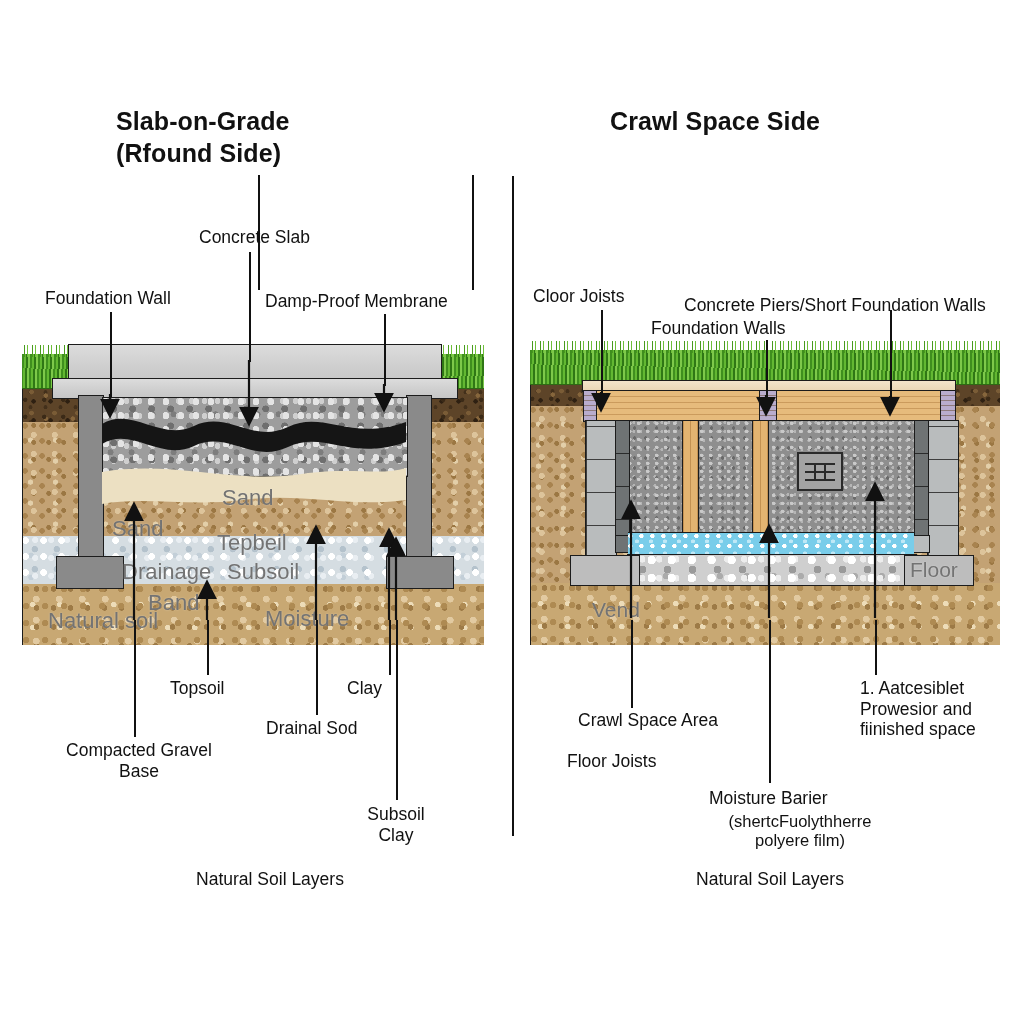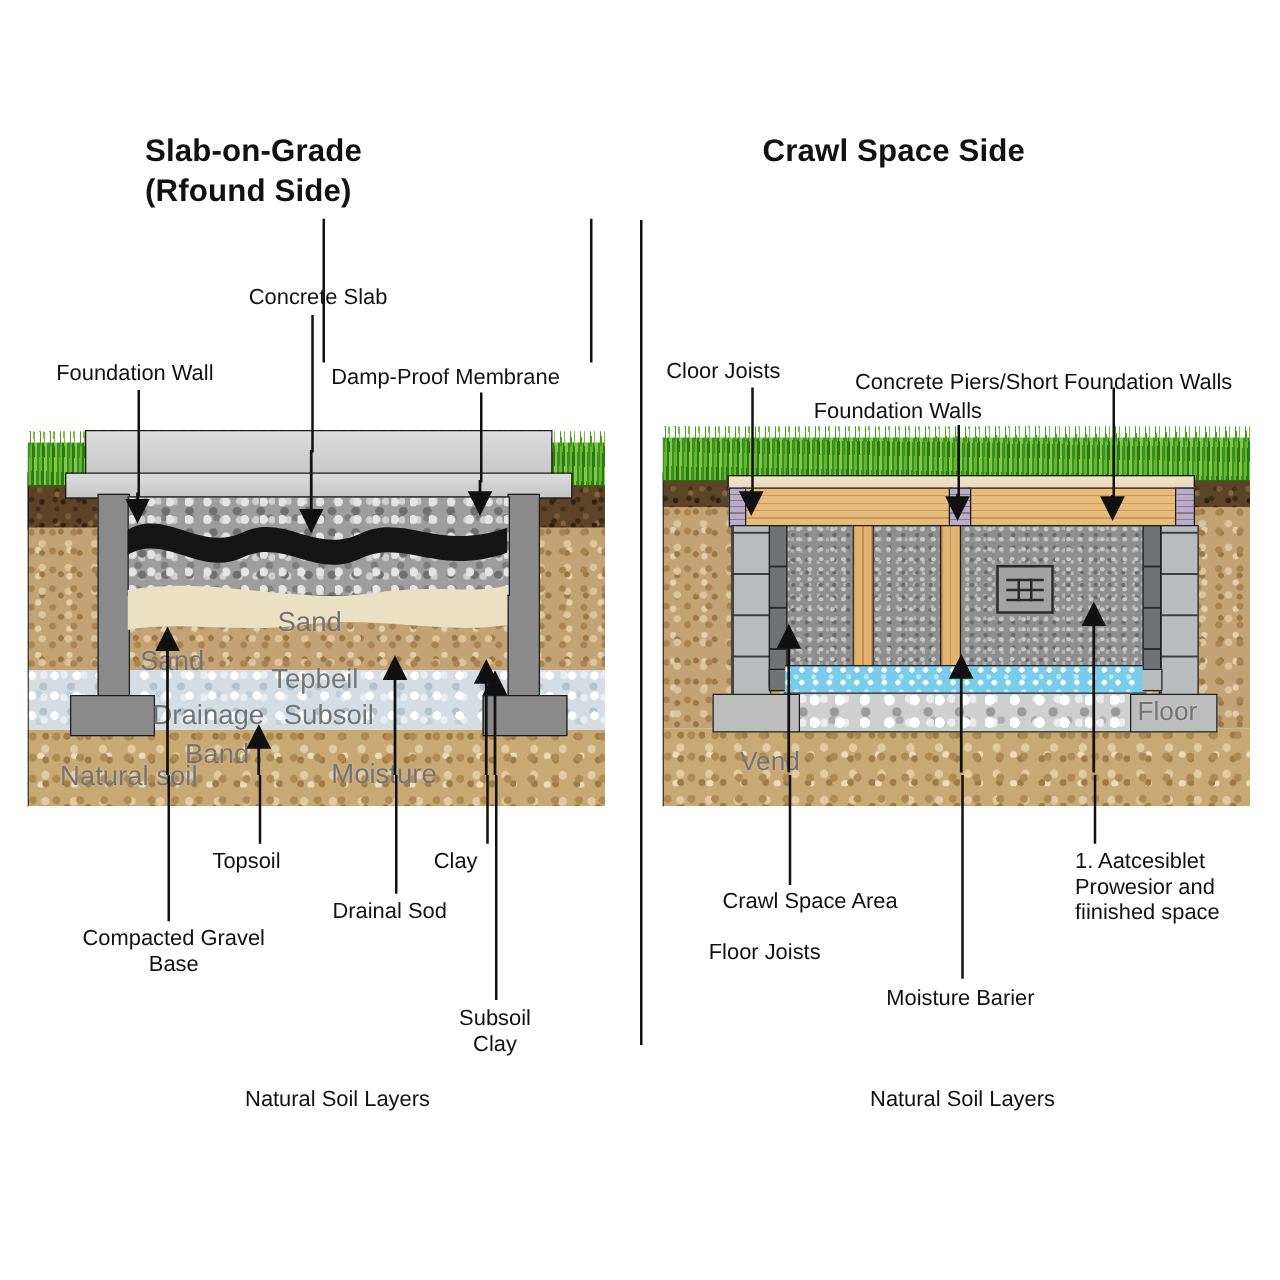--- a/index.html
+++ b/index.html
@@ -236,20 +236,22 @@
   <div class="abs lbl" style="left:684px;top:295px;">Concrete Piers/Short Foundation Walls</div>
 
   <div class="abs lbl" style="left:651px;top:318px;">Foundation Walls</div>
 
   <div class="abs lbl" style="left:578px;top:710px;">Crawl Space Area</div>
 
   <div class="abs lbl" style="left:567px;top:751px;text-align:right;">Floor Joists</div>
 
   <div class="abs lbl" style="left:709px;top:788px;">Moisture Barier</div>
 
+  <div class="abs lbl c small" style="left:695px;top:812px;width:210px;">(shertcFuolythherre
+polyere film)</div>
 
   <div class="abs lbl" style="left:826px;top:678px;margin-left:34px;">1. Aatcesiblet
 Prowesior and
 fiinished space</div>
 
   <div class="abs caption" style="left:110px;top:869px;width:320px;">Natural Soil Layers</div>
   <div class="abs caption" style="left:610px;top:869px;width:320px;">Natural Soil Layers</div>
 
   <div class="panel" style="left:22px;top:340px;width:462px;height:305px;">
 

